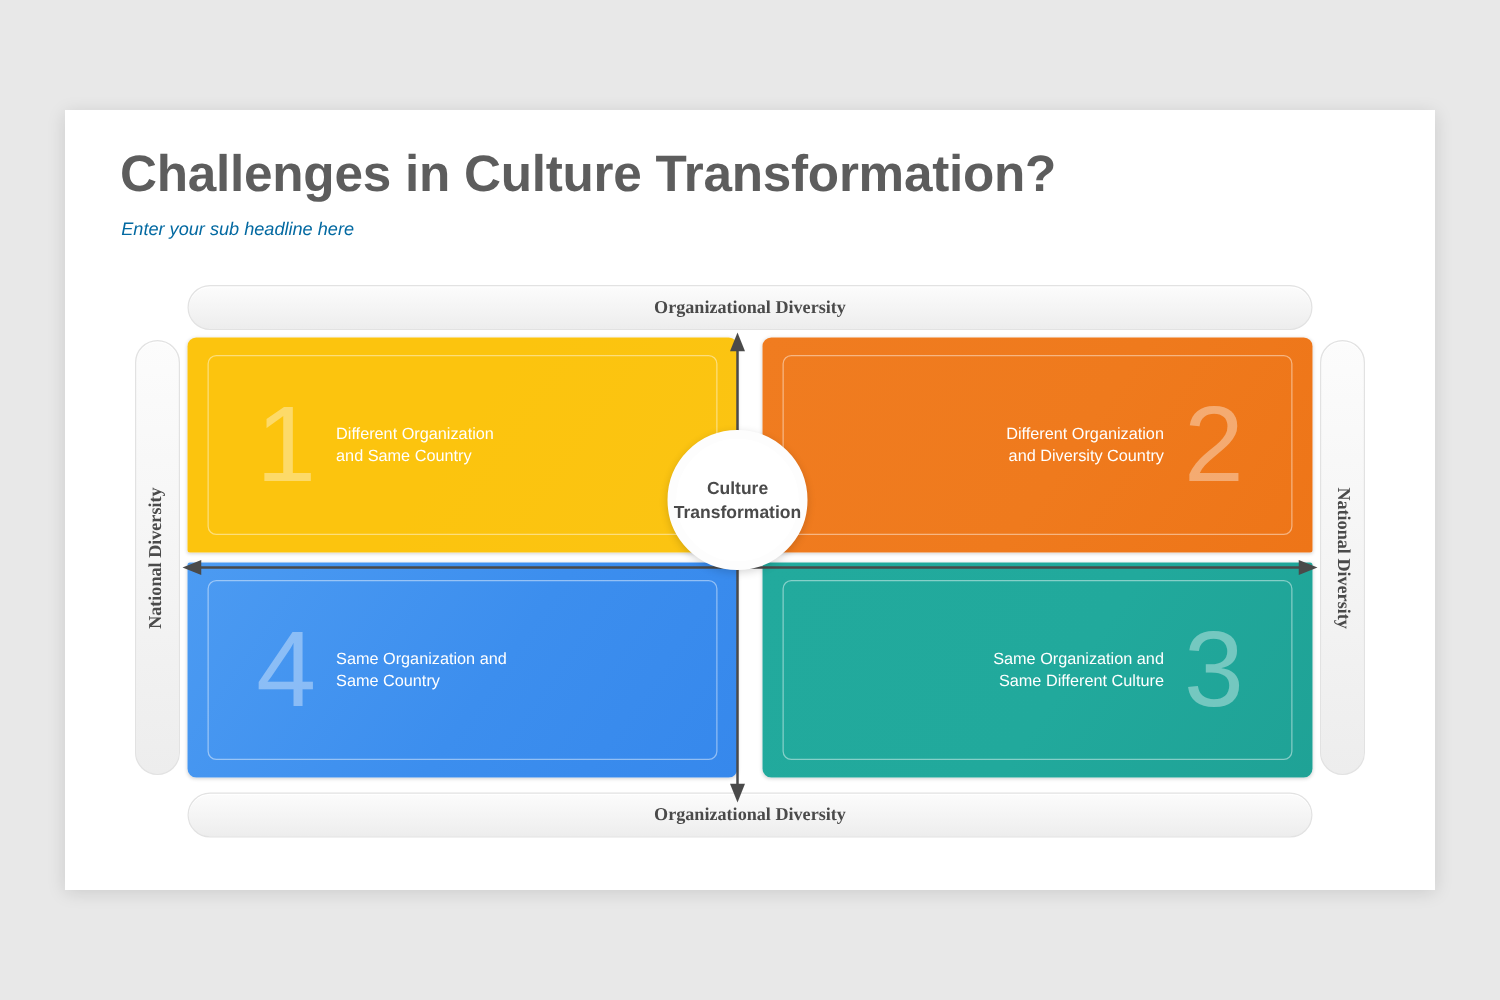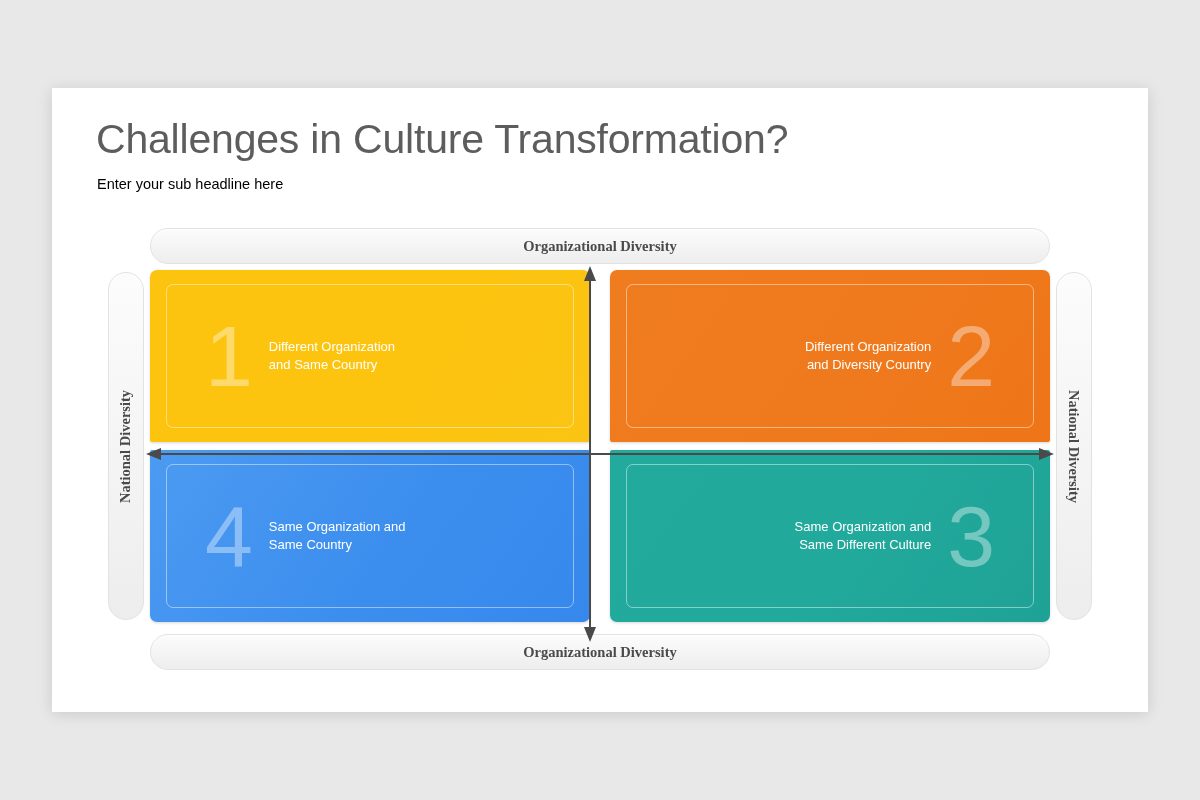--- a/index.html
+++ b/index.html
@@ -21,32 +21,33 @@
     background: #ffffff;
     box-shadow: 0 2px 14px rgba(0,0,0,0.13);
   }
 
   
   #page-title {
     position: absolute;
     left: 44px;
     top: 28px;
     font-size: 41px;
-    font-weight: 400;
+    font-weight: 700;
     color: #5d5d5d;
     letter-spacing: -0.2px;
     white-space: nowrap;
   }
   #page-subtitle {
     position: absolute;
     left: 45px;
     top: 88px;
     font-size: 14.5px;
-    color: #000000;
-    white-space: nowrap;
+    color: #0369a1;
+    white-space: nowrap;
+    font-style: italic;
   }
 
   
   .pill {
     position: absolute;
     background: linear-gradient(180deg, #fcfcfc 0%, #f4f4f4 55%, #ededed 100%);
     border: 1px solid #e2e2e2;
     box-sizing: border-box;
     display: flex;
     align-items: center;
@@ -260,14 +261,20 @@
     <polygon points="18,2 12,17 24,17" fill="#4a4a4a"></polygon>
     <polygon points="18,378 12,363 24,363" fill="#4a4a4a"></polygon>
   </svg>
 
   <svg id="arrow-horizontal" viewBox="0 0 912 36">
     <line x1="10" y1="18" x2="902" y2="18" stroke="#4a4a4a" stroke-width="2"></line>
     <polygon points="2,18 17,12 17,24" fill="#4a4a4a"></polygon>
     <polygon points="910,18 895,12 895,24" fill="#4a4a4a"></polygon>
   </svg>
 
+  <div id="center-circle">
+    <div class="ctext">
+      <span>Culture</span><br>
+      <span>Transformation</span>
+    </div>
+  </div>
 
 </div>
 
 </body></html>

